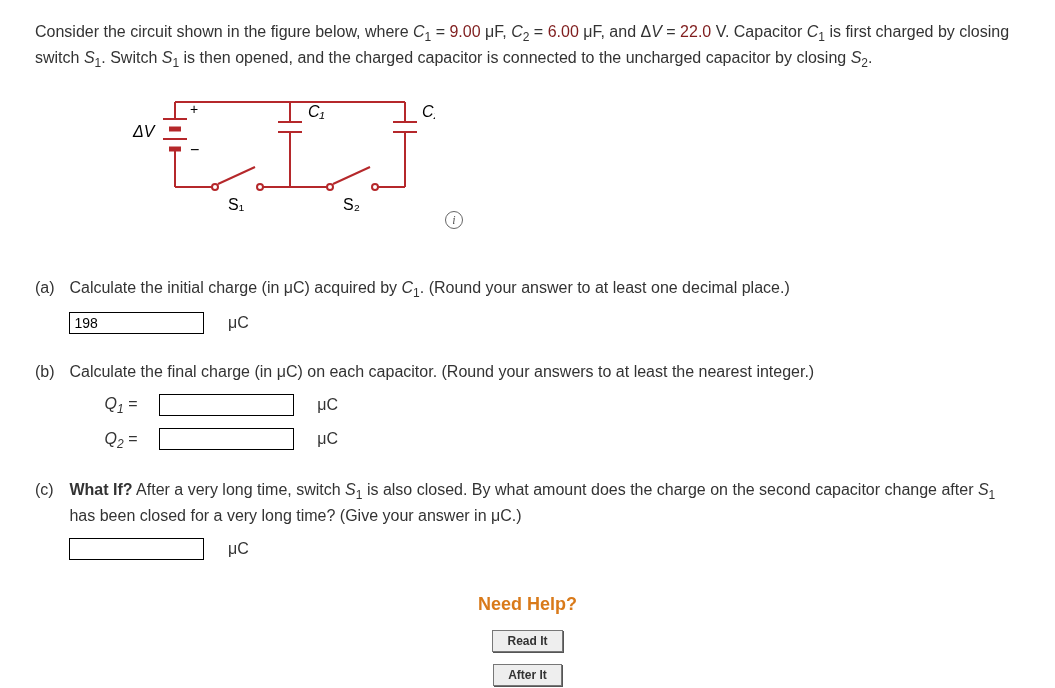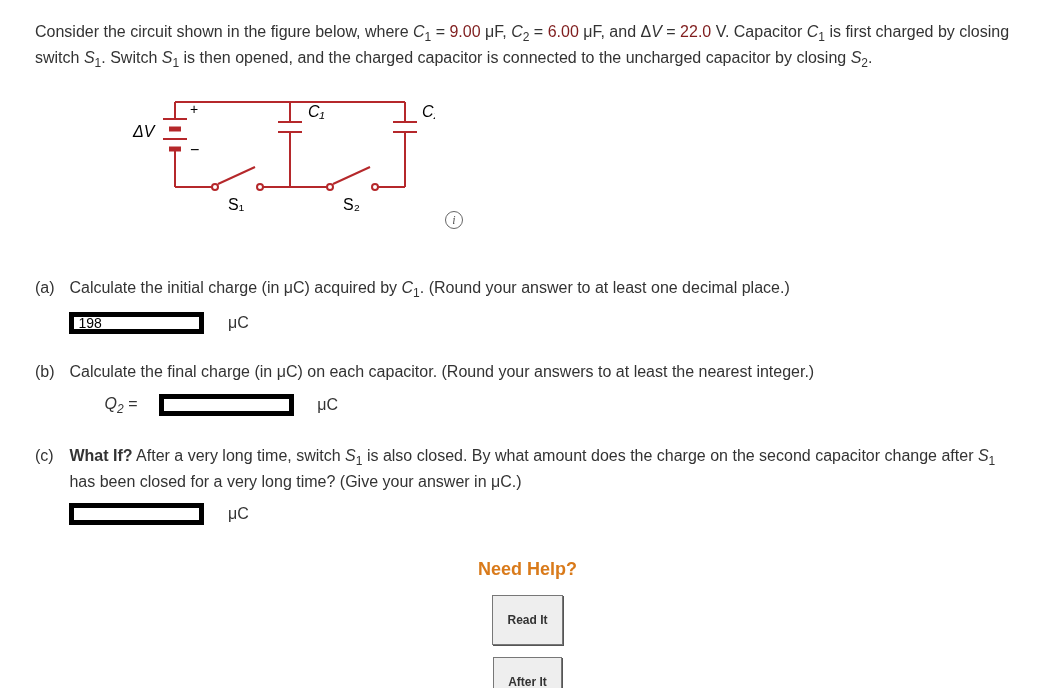--- a/index.html
+++ b/index.html
@@ -48,21 +48,21 @@
       vertical-align: top;
     }
     .answer-row {
       margin-top: 8px;
       margin-left: 0;
     }
     .indent { margin-left: 35px; }
     input[type="text"] {
       width: 135px;
       height: 22px;
-      border: 5px solid #000000;
+      border: 1px solid #000000;
       padding: 1px 4px;
       font-size: 14px;
       vertical-align: middle;
     }
     .unit {
       margin-left: 19px;
       vertical-align: middle;
     }
     .italic { font-style: italic; }
     .qlabel {
@@ -79,21 +79,21 @@
     }
     .need-help-label {
       color: #d97a1a;
       font-weight: bold;
       font-size: 18px;
     }
     .help-button {
       background: #eee;
       border: 1px solid #777;
       box-shadow: 1px 1px 0 #555;
-      padding: 17px 14px;
+      padding: 3px 14px;
       font-size: 12px;
       font-weight: bold;
       cursor: pointer;
       color: #333;
     }
     svg { display: block; }
   </style>
 </head>
 <body>
 
@@ -157,20 +157,25 @@
       <span class="unit">μC</span>
     </div>
   </div>
 </div>
 
 <div class="part">
   <span class="part-label">(b)</span>
   <div class="part-content">
     <span>Calculate the final charge (in μC) on each capacitor. (Round your answers to at least the nearest integer.)</span>
     <div class="answer-row indent">
+      <span class="qlabel"><span>Q</span><sub>1</sub><span>  =  </span></span>
+      <input type="text" value="" style="">
+      <span class="unit">μC</span>
+    </div>
+    <div class="answer-row indent">
       <span class="qlabel"><span>Q</span><sub>2</sub><span>  =  </span></span>
       <input type="text" value="" style="">
       <span class="unit">μC</span>
     </div>
   </div>
 </div>
 
 <div class="part">
   <span class="part-label">(c)</span>
   <div class="part-content">

